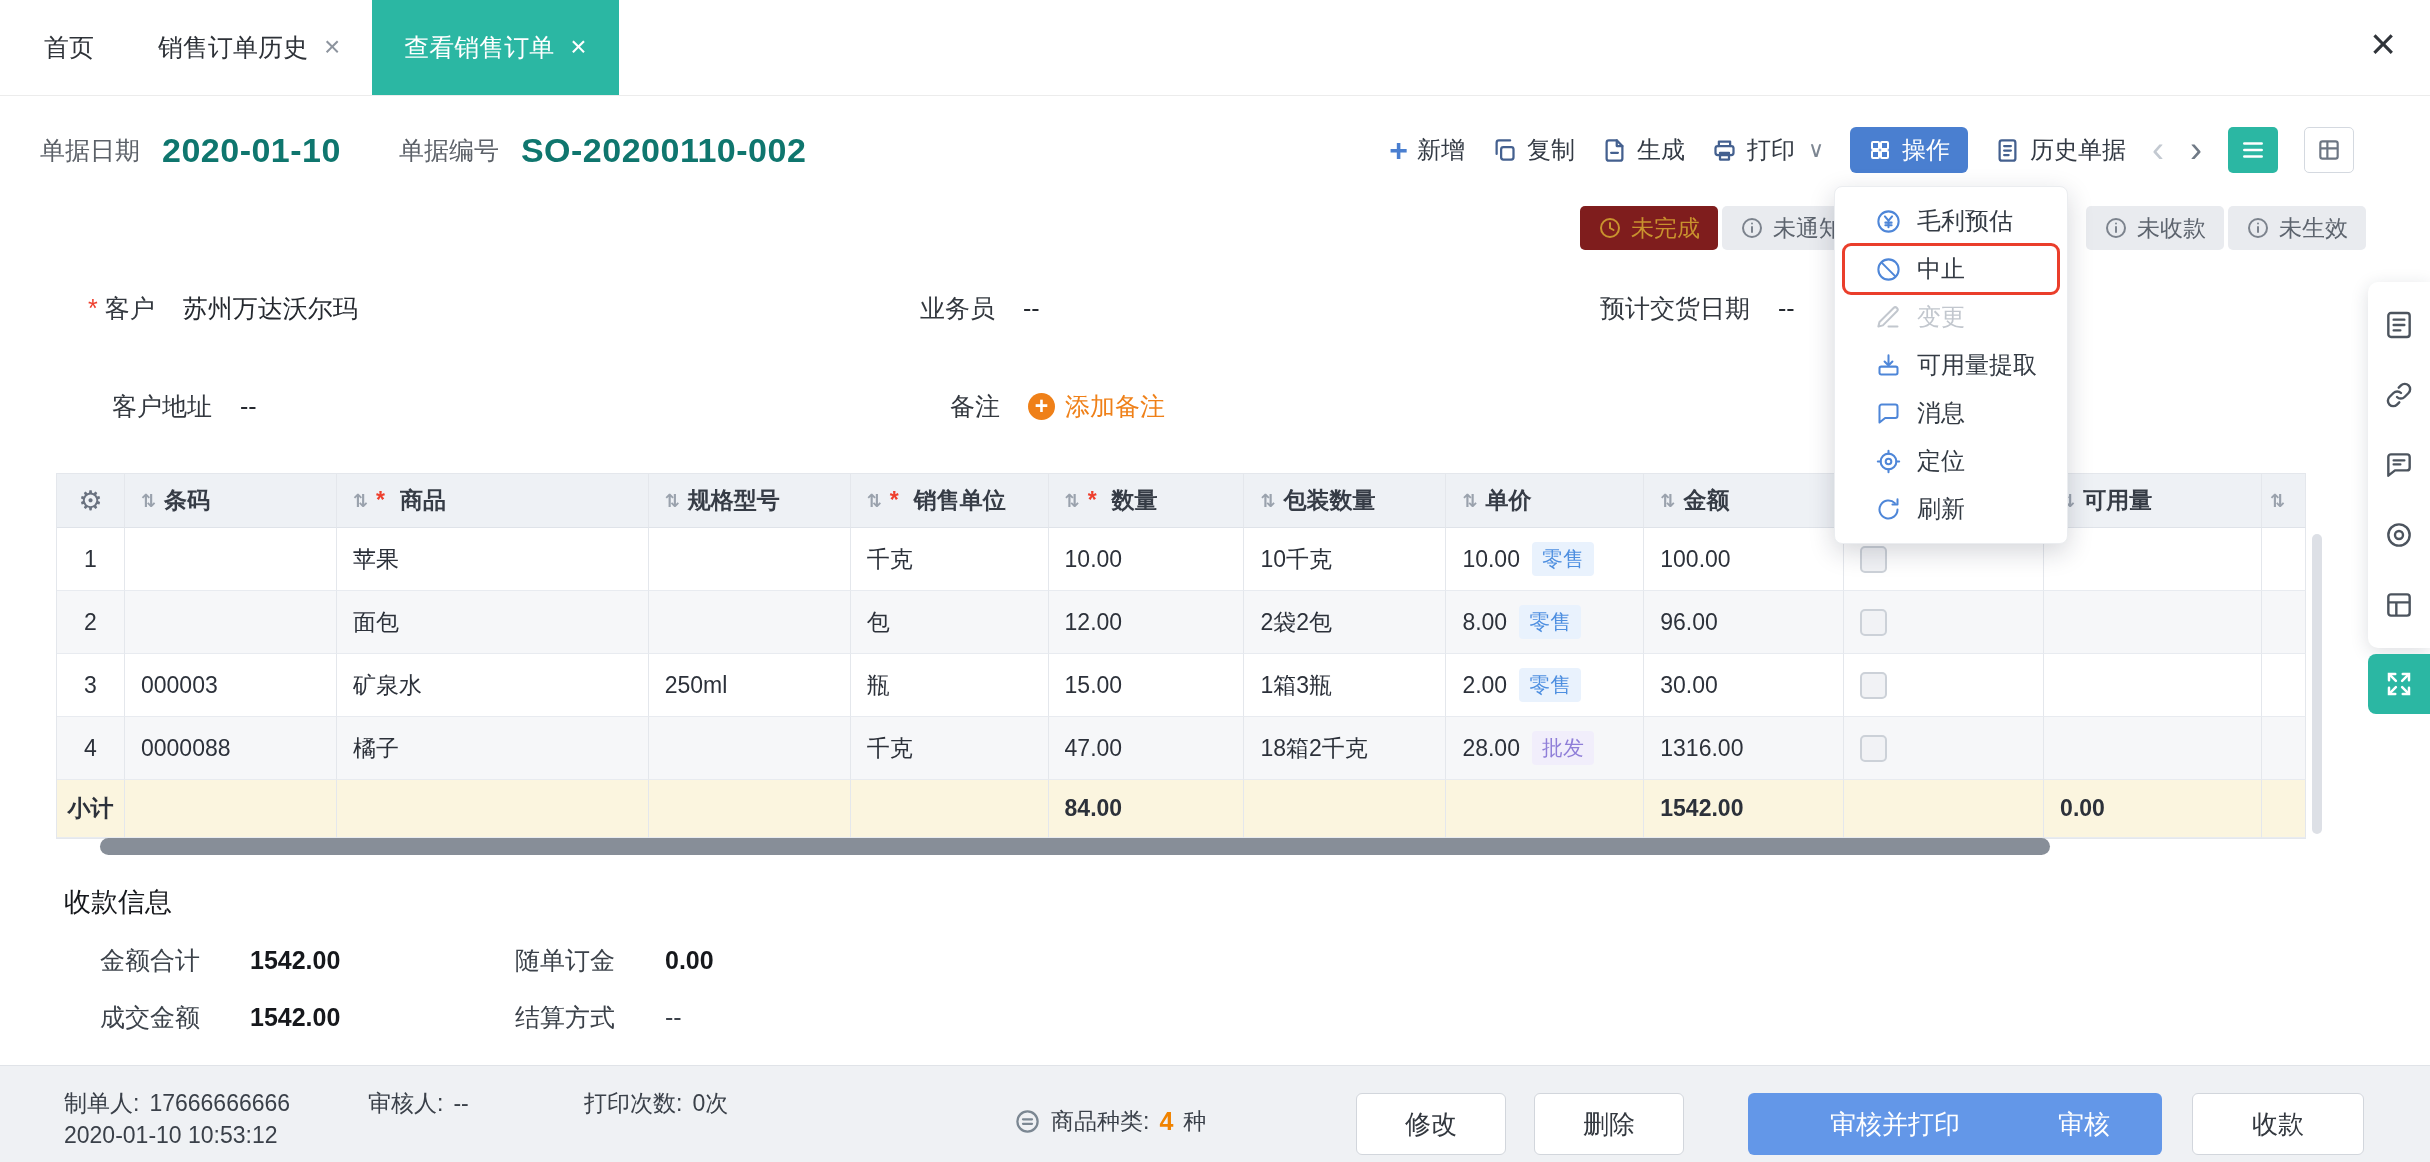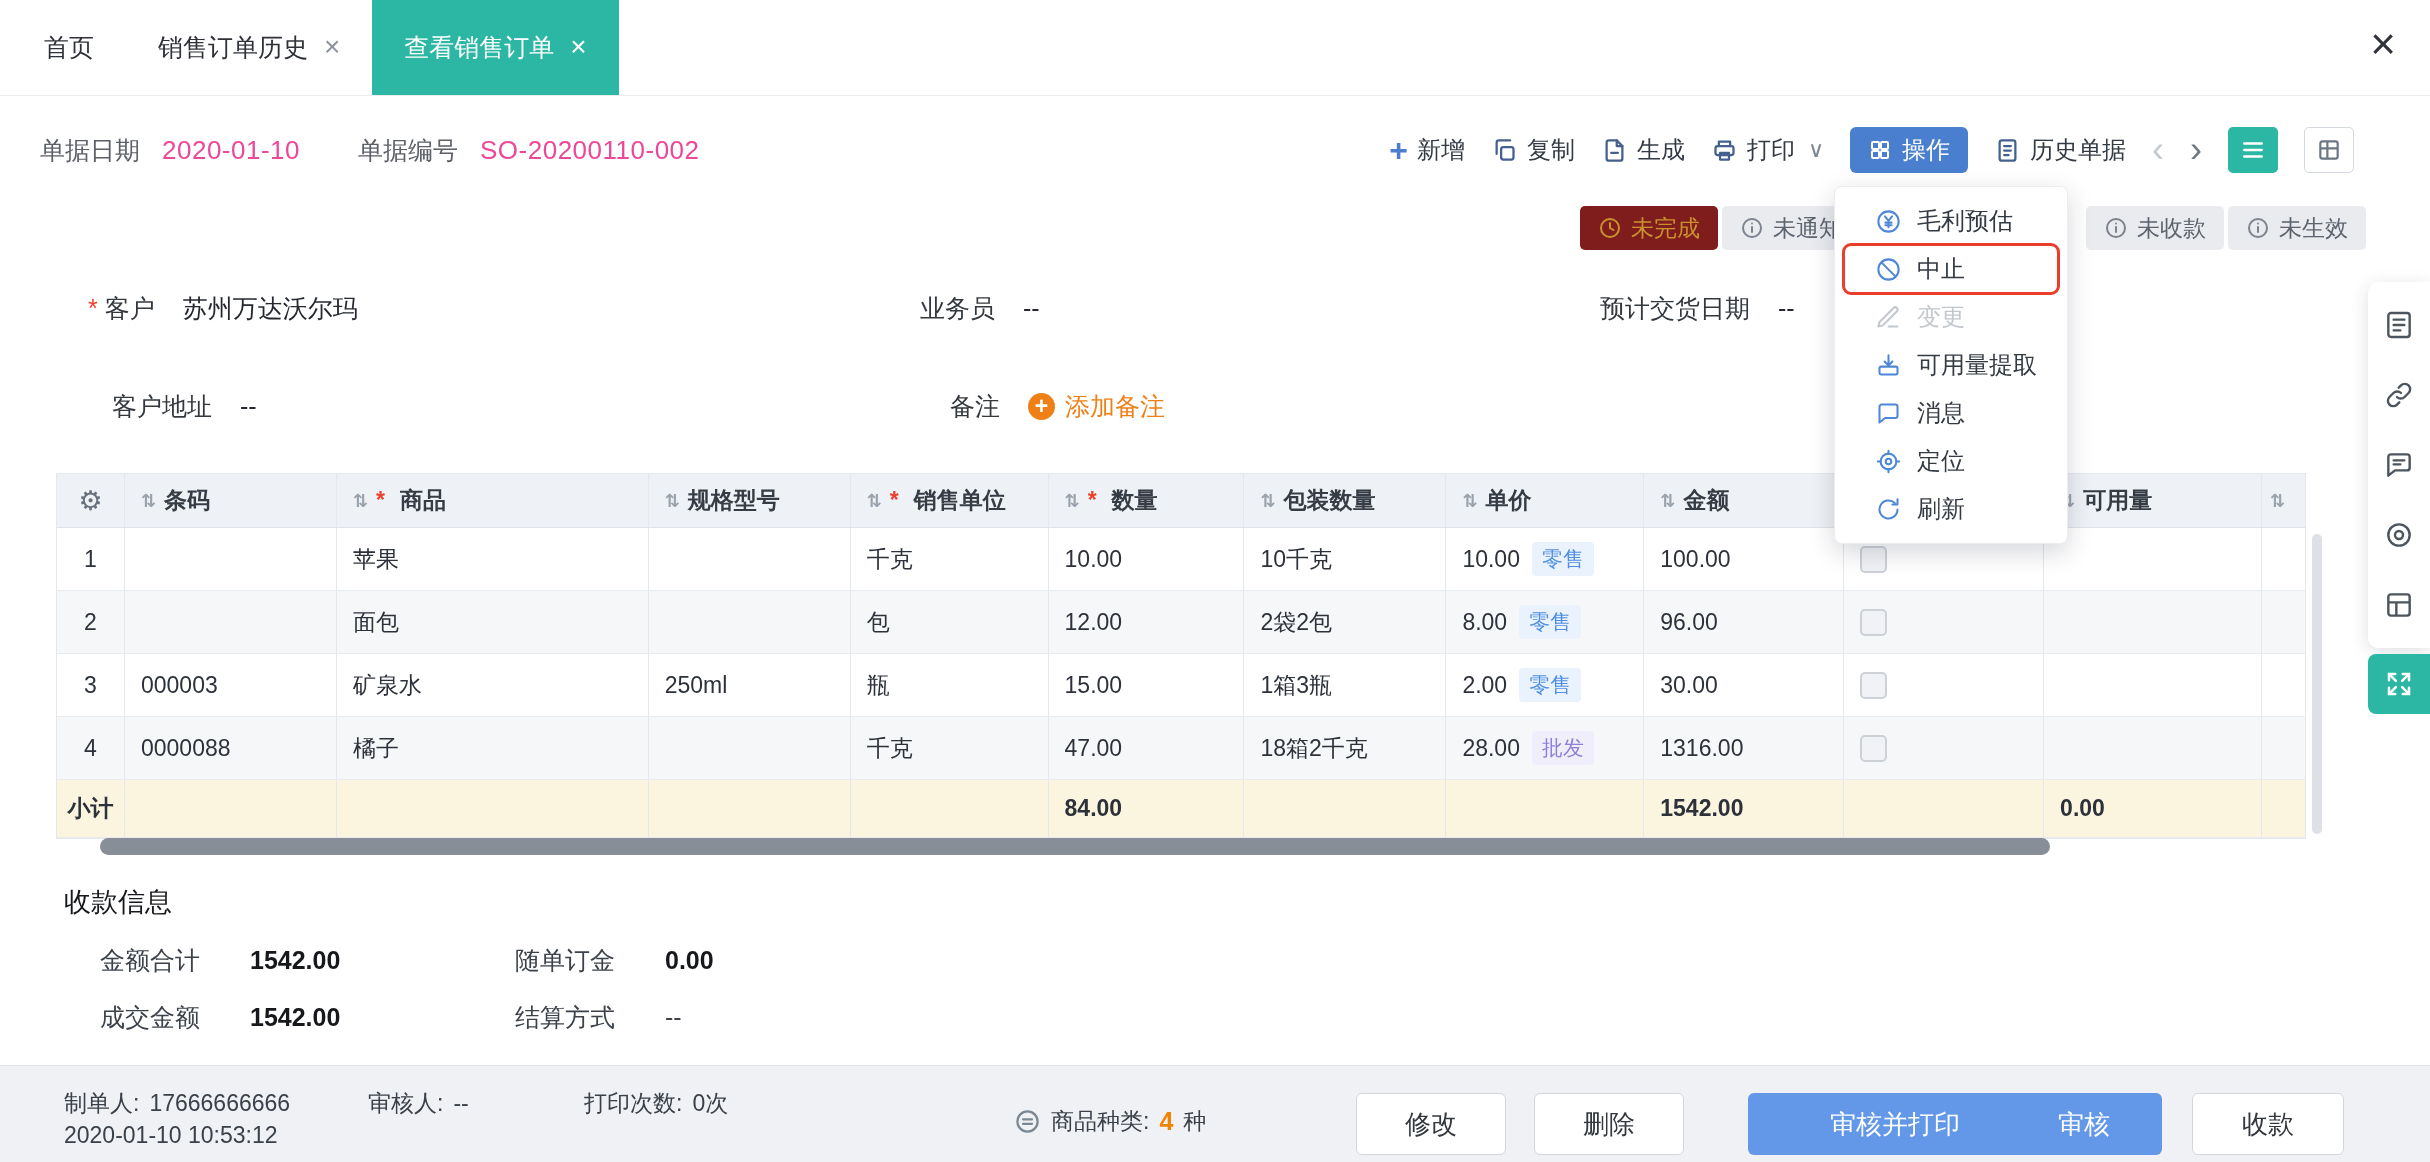--- a/index.html
+++ b/index.html
@@ -13,21 +13,21 @@
   .tab:first-child{margin-left:12px}
   .tab-active{background:#2bb7a3;color:#fff}
   .tab-close{font-size:28px;line-height:1;color:#8d949e;margin-top:-2px}
   .tab-active .tab-close{color:#fff}
   .window-close{position:absolute;right:34px;top:22px;font-size:44px;color:#30343a;line-height:1;cursor:pointer}
 
   
   .toolbar{position:absolute;top:116px;left:0;right:0;height:68px}
   .doc-info{position:absolute;left:40px;top:0;height:68px;display:flex;align-items:center;font-size:25px}
   .doc-label{color:#5c6168;margin-right:22px}
-  .doc-value{color:#ec4899;font-weight:normal;font-size:26px;margin-right:58px;letter-spacing:.5px}
+  .doc-value{color:#0f766e;font-weight:bold;font-size:34px;margin-right:58px;letter-spacing:.5px}
   .toolbar-actions{position:absolute;right:76px;top:0;height:68px;display:flex;align-items:center;gap:26px}
   .tool-btn{display:flex;align-items:center;gap:9px;font-size:24px;color:#333a44;background:none;border:none;cursor:pointer;font-family:inherit}
   .tool-btn svg{width:27px;height:27px;color:#44608f}
   .tool-plus{font-size:32px;color:#4a7fd0;font-weight:bold;line-height:1}
   .tool-chevron{font-size:22px;color:#7d8692;margin-left:4px}
   .operate-btn{display:flex;align-items:center;gap:10px;background:#4a7fd0;color:#fff;border:none;border-radius:6px;height:46px;padding:0 18px;font-size:24px;cursor:pointer;font-family:inherit}
   .operate-btn svg{width:24px;height:24px;color:#fff}
   .nav-arrow{font-size:36px;line-height:1;background:none;border:none;cursor:pointer;font-family:inherit}
   .nav-arrow.prev{color:#c3c9d1}
   .nav-arrow.next{color:#707a86}
@@ -108,21 +108,21 @@
   .ft-category{left:1014px;top:40px}
   .ft-category svg{width:27px;height:27px;color:#7b8792}
   .ft-cat-count{color:#f08300;font-weight:bold;font-size:25px}
   .ft-btn{position:absolute;top:27px;height:62px;border-radius:6px;font-size:26px;display:flex;align-items:center;justify-content:center;cursor:pointer;font-family:inherit}
   .ft-btn.plain{background:#fff;border:1px solid #d2d6dc;color:#33383f}
   .ft-btn.blue{background:#6397e8;border:none;color:#fff}
   .btn-modify{left:1356px;width:150px}
   .btn-delete{left:1534px;width:150px}
   .btn-review-print{left:1748px;width:294px}
   .btn-review{left:2006px;width:156px}
-  .btn-receive{left:2192px;width:152px}
+  .btn-receive{left:2192px;width:172px}
 
   
   .rail{position:absolute;right:0;top:282px;width:62px;z-index:40;display:flex;flex-direction:column;align-items:flex-end}
   .rail-panel{width:62px;background:#fff;border-radius:10px 0 0 10px;box-shadow:0 4px 18px rgba(30,40,60,.15);display:flex;flex-direction:column;align-items:center;padding:26px 0;gap:36px}
   .rail-btn{background:none;border:none;cursor:pointer;width:34px;height:34px;display:flex;align-items:center;justify-content:center}
   .rail-btn svg{width:32px;height:32px;color:#4c545e}
   .rail-expand{margin-top:6px;width:62px;height:60px;background:#2bb7a3;border:none;border-radius:8px 0 0 8px;display:flex;align-items:center;justify-content:center;cursor:pointer}
   .rail-expand svg{width:30px;height:30px;color:#fff}
 
   svg{display:block}

